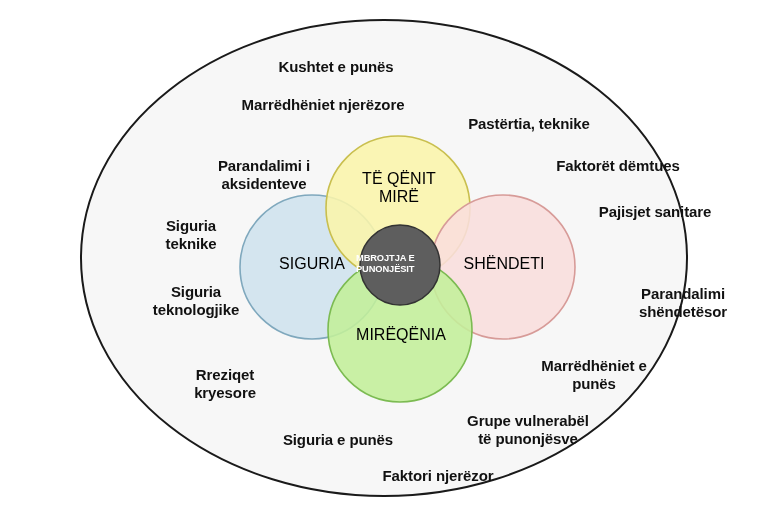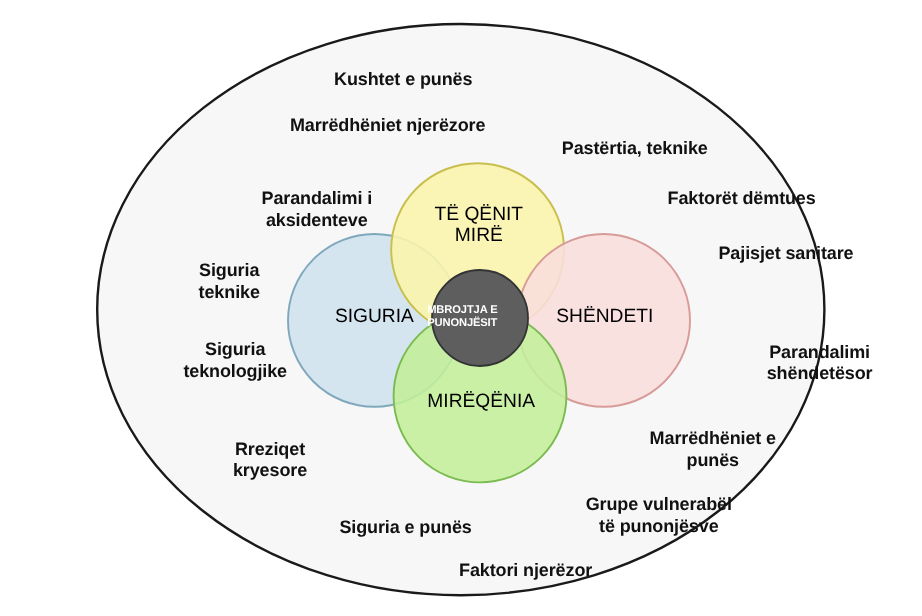--- a/index.html
+++ b/index.html
@@ -111,20 +111,20 @@
 
   <div class="outer-label ta-left" style="left:577px; top:285px; width:170px;margin-left:21px;">Parandalimi
 shëndetësor</div>
 
   <div class="outer-label ta-left" style="left:150px; top:366px; width:150px;">Rreziqet
 kryesore</div>
 
   <div class="outer-label ta-left" style="left:504px; top:357px; width:180px;">Marrëdhëniet e
 punës</div>
 
-  <div class="outer-label ta-left" style="left:428px; top:412px; width:200px;margin-left:21px;">Grupe vulnerabël
+  <div class="outer-label ta-left" style="left:428px; top:412px; width:200px;">Grupe vulnerabël
 të punonjësve</div>
 
   <div class="outer-label ta-left" style="left:238px; top:431px; width:200px;">Siguria e punës</div>
 
   <div class="outer-label ta-left" style="left:338px; top:467px; width:200px;">Faktori njerëzor</div>
 
 </div>
 
 </body></html>

